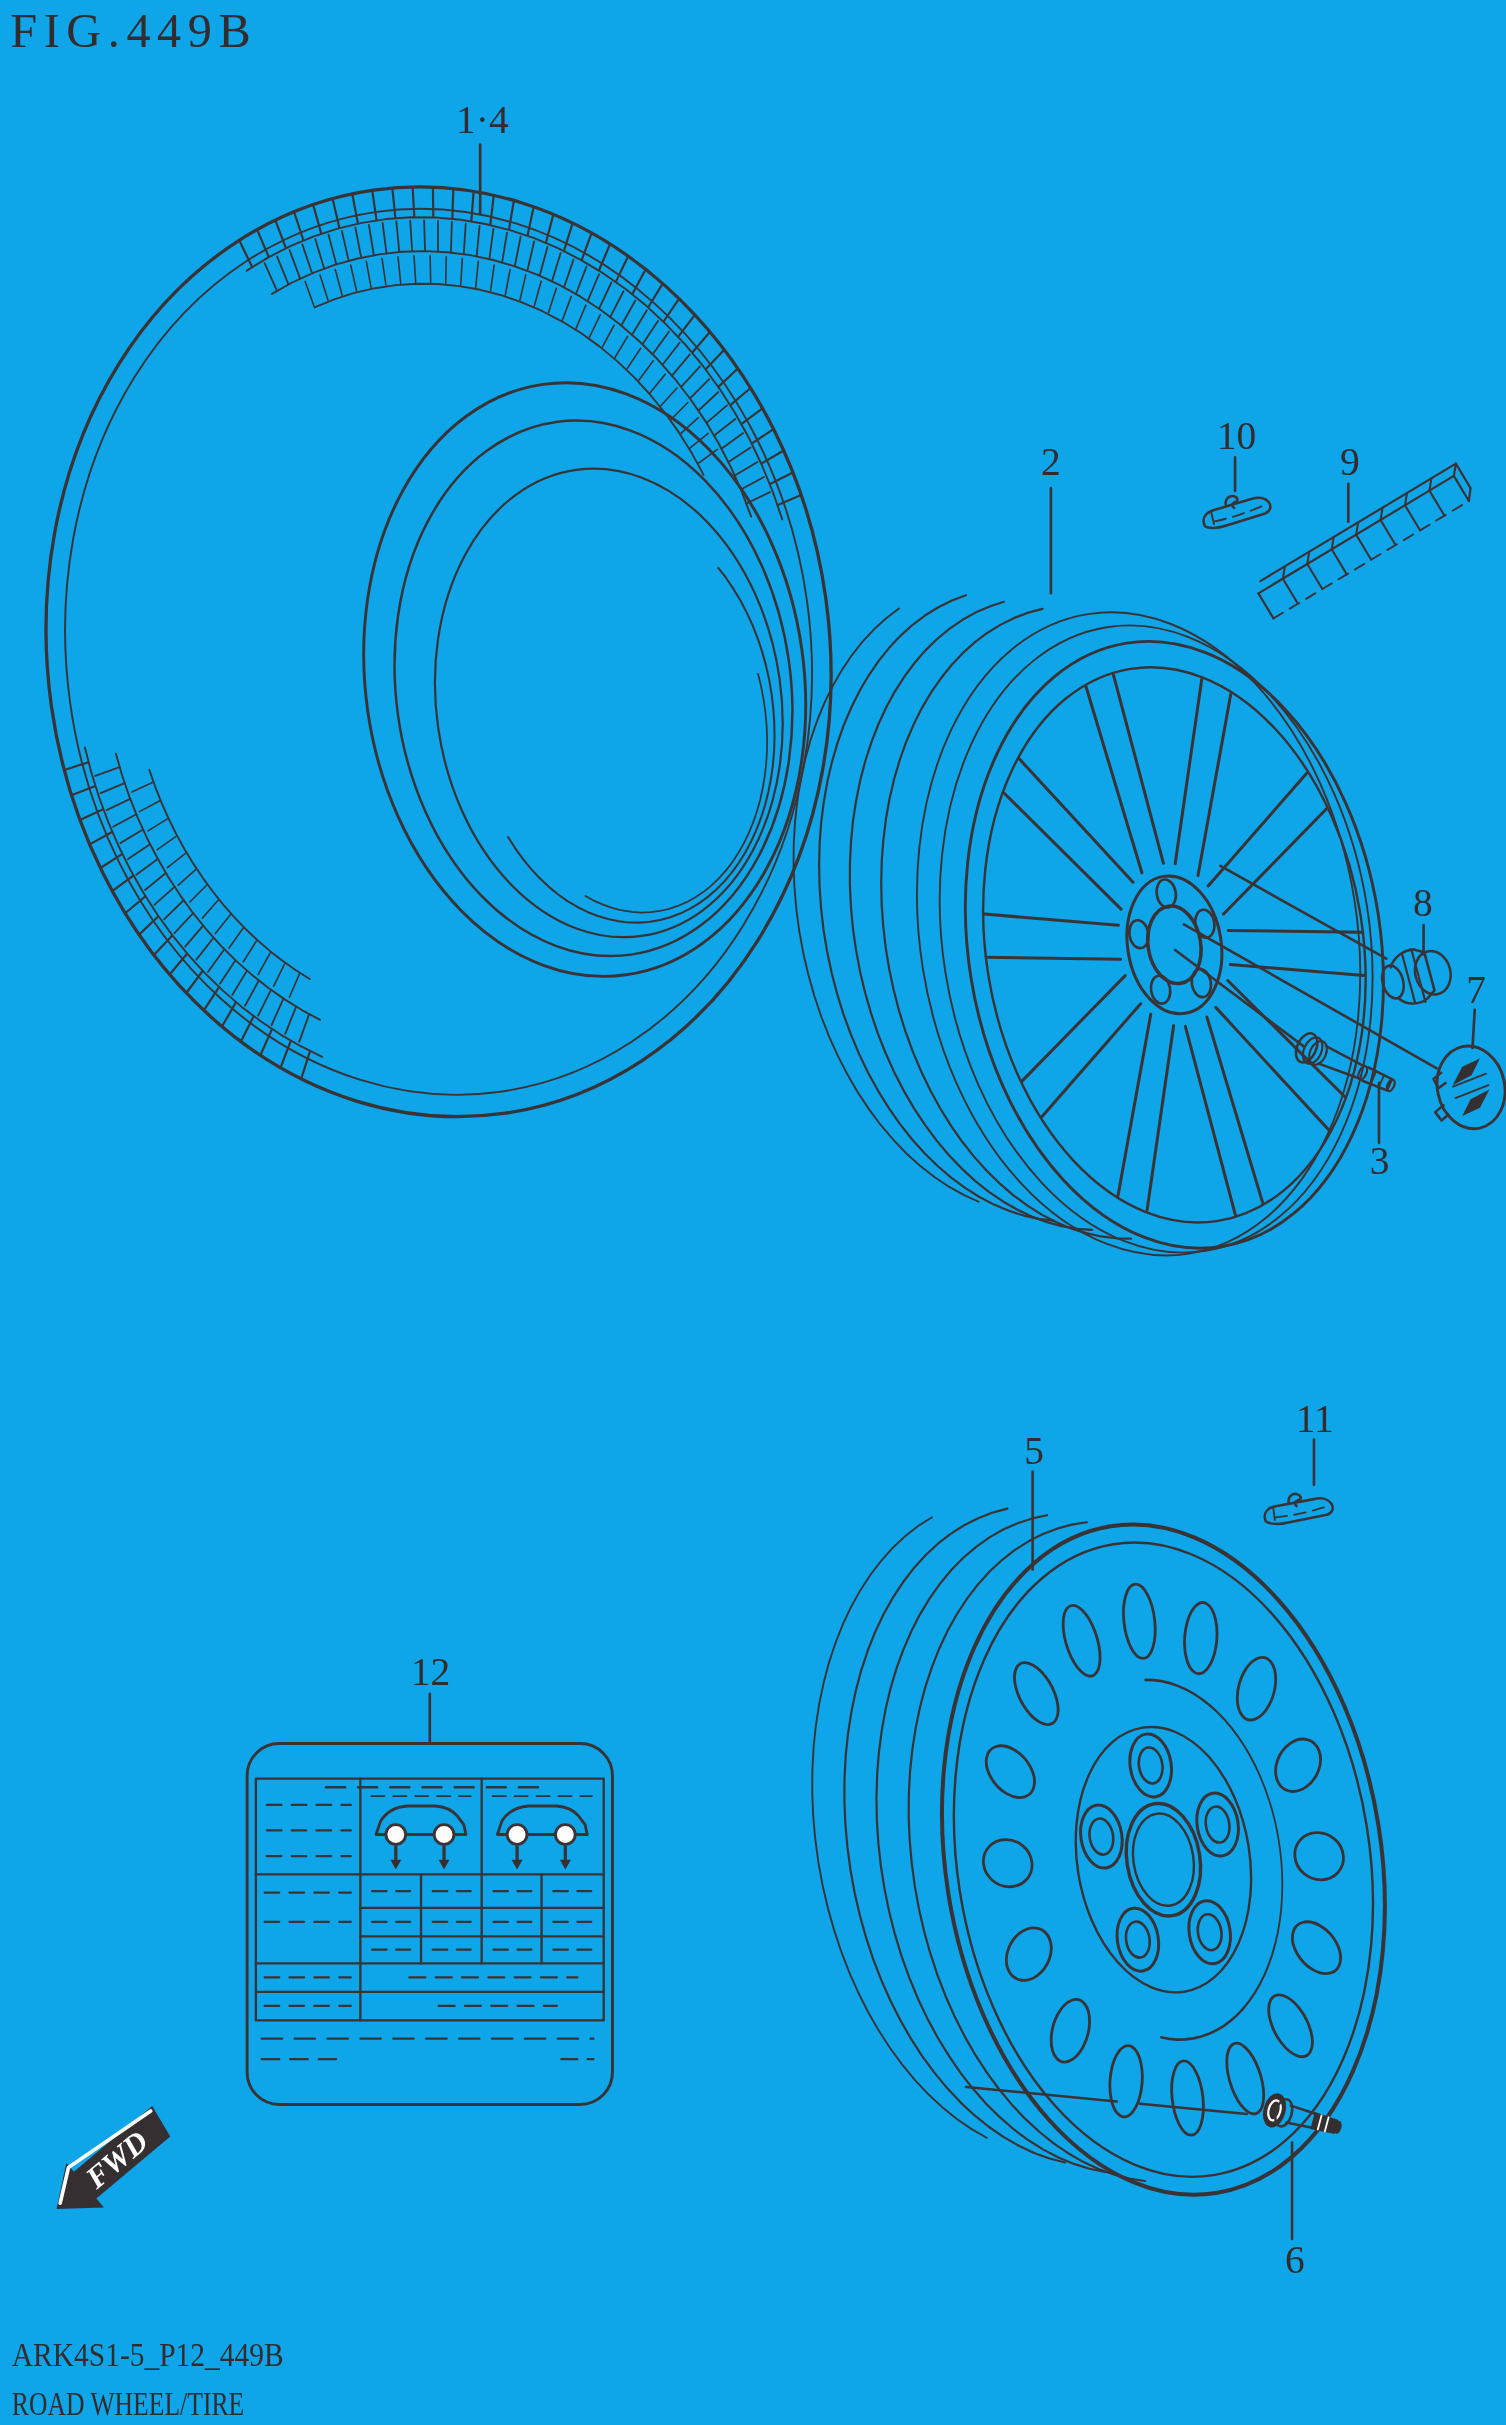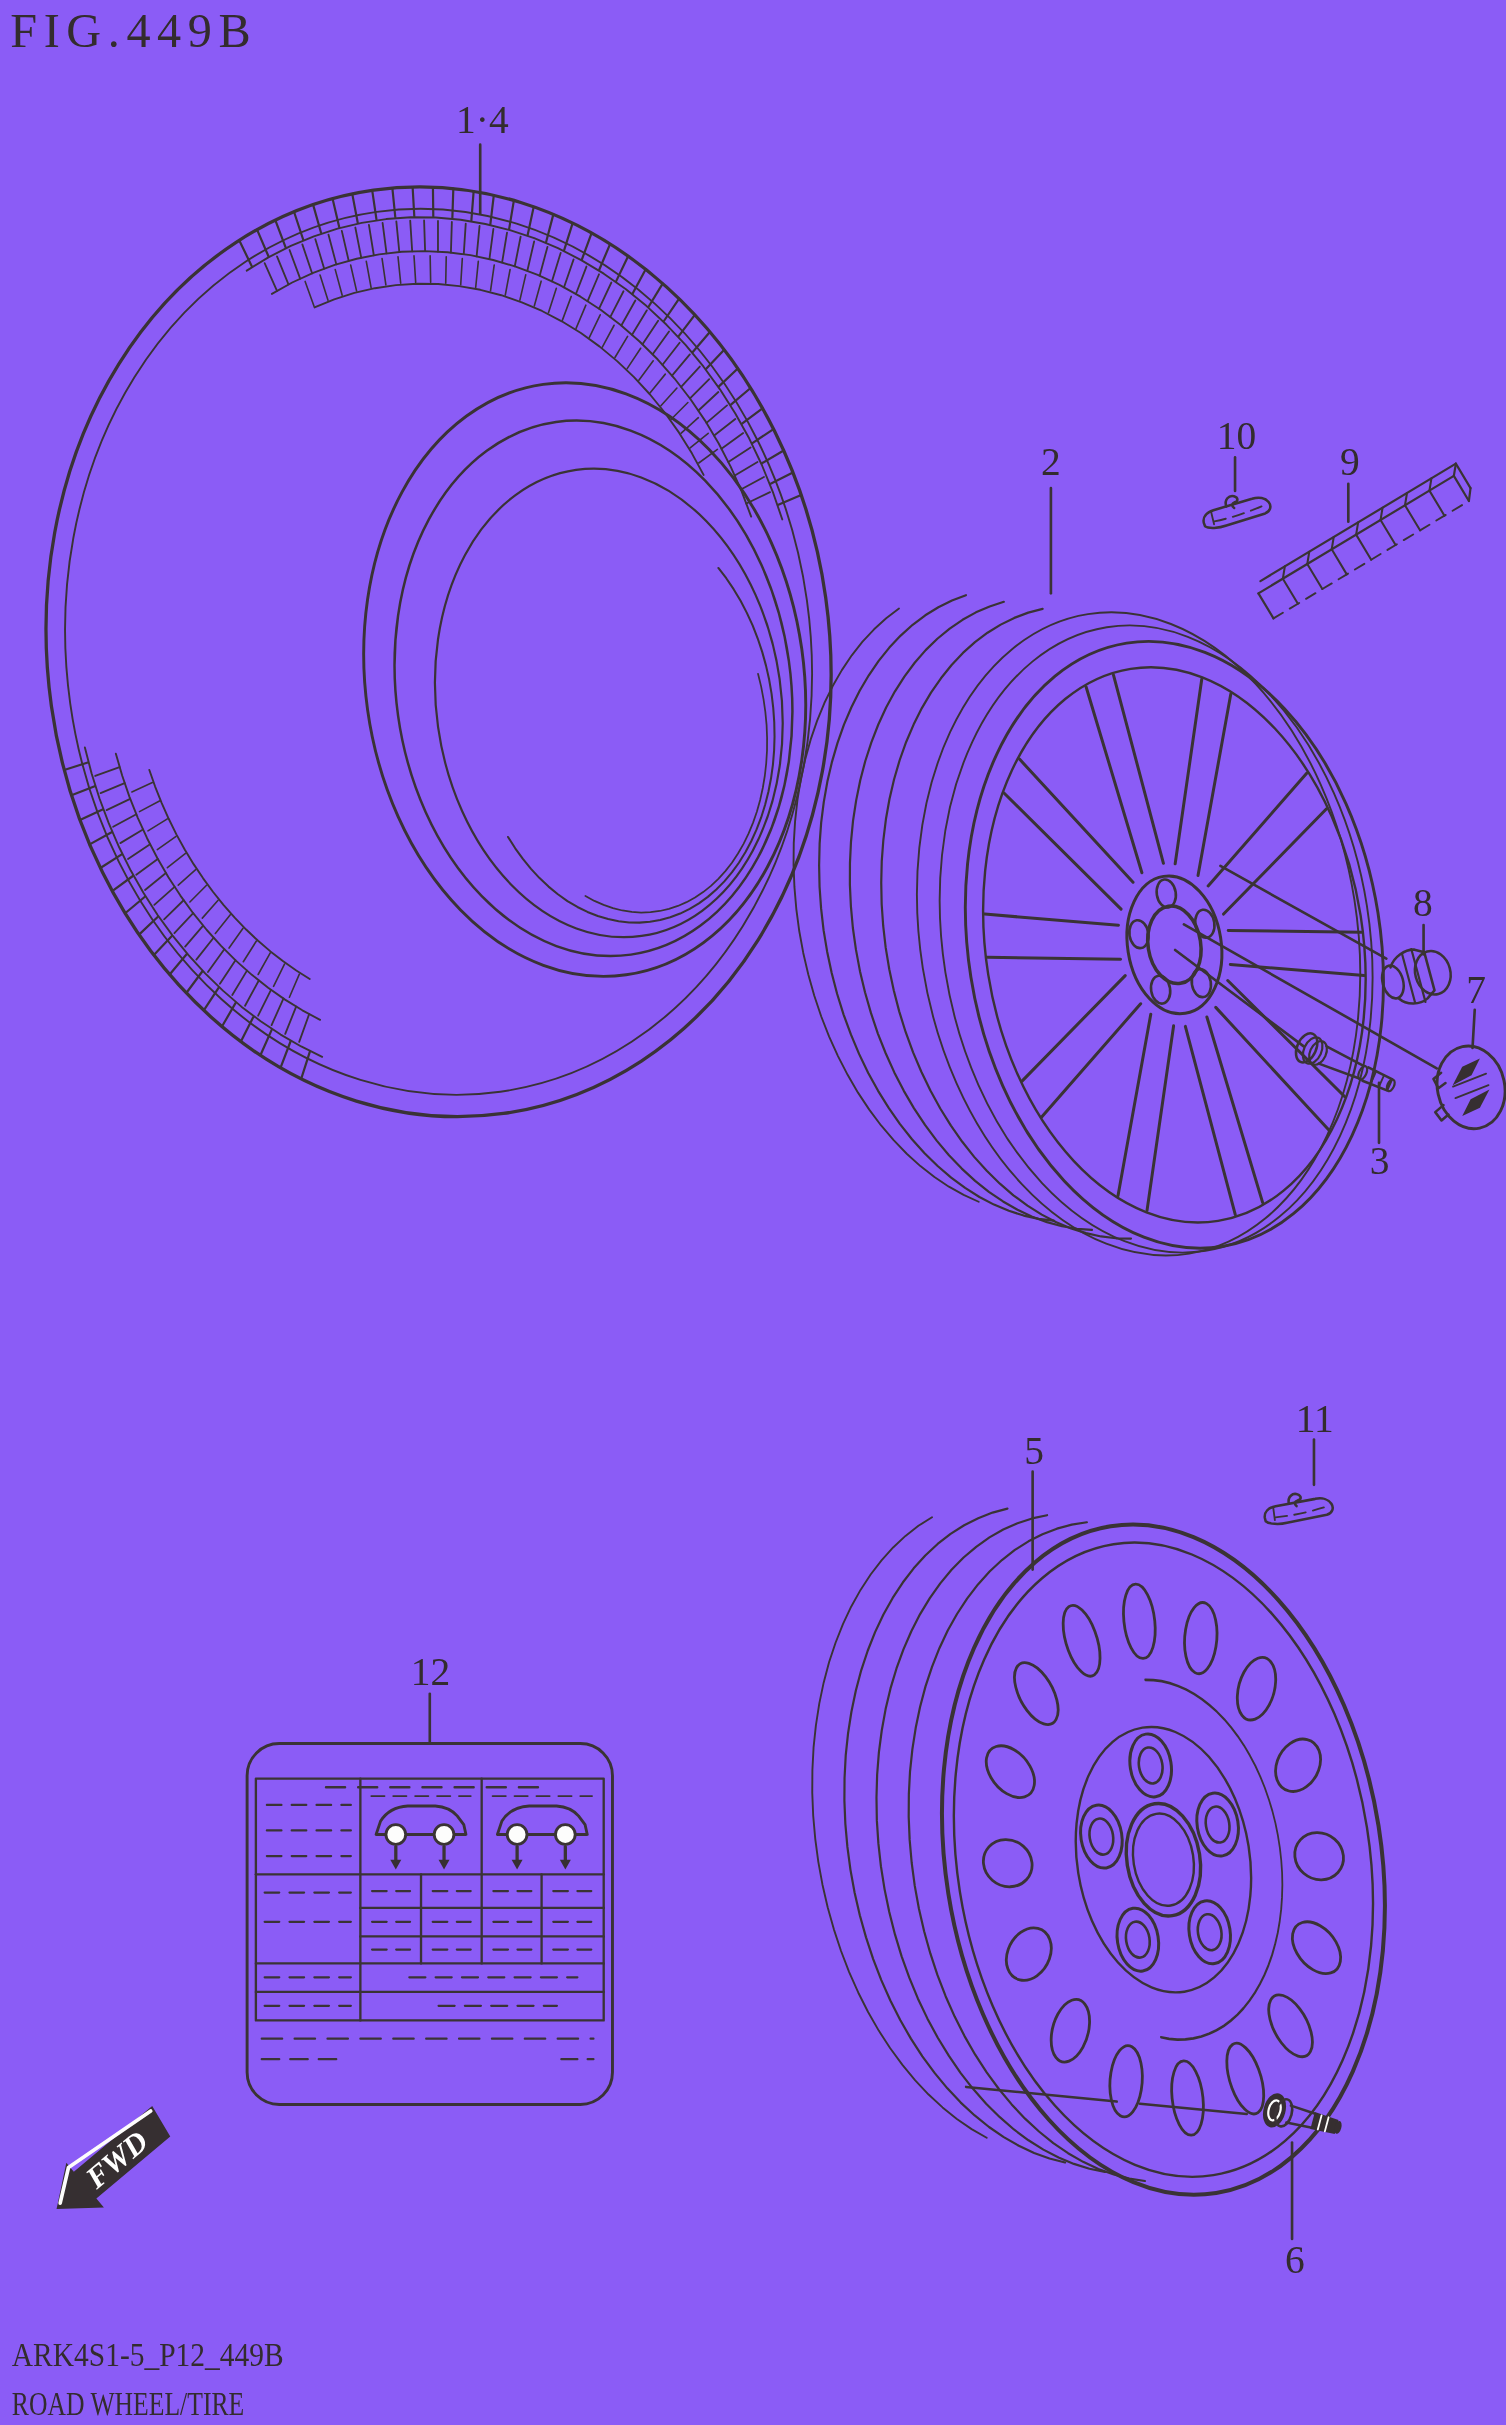--- a/index.html
+++ b/index.html
@@ -1,16 +1,16 @@
 <!DOCTYPE html>
 <html style="font-size:11.7px"><head>
 <meta charset="utf-8">
 <style>
   html,body{margin:0;padding:0;background:#fdfdfc;}
-  .page{position:relative;width:1507px;height:2426px;background:#8b5cf6;overflow:hidden;}
+  .page{position:relative;width:1507px;height:2426px;background:#0ea5e9;overflow:hidden;}
   svg{display:block;}
   
   #art path, #art line, #art ellipse, #art circle, #art polyline, #art rect{
     fill:none; stroke:#3a3335; stroke-linecap:round; stroke-linejoin:round;
   }
   #art .ink{fill:#362f31 !important; stroke:none !important;}
   #art .whiteline{stroke:#fdfdfc !important; fill:none !important;}
   #art text{stroke:none; fill:#332c2e; font-family:"Liberation Serif", serif;}
   .callout{font-size:54px;}
   .fig-title{font-size:66px; letter-spacing:9px;}

